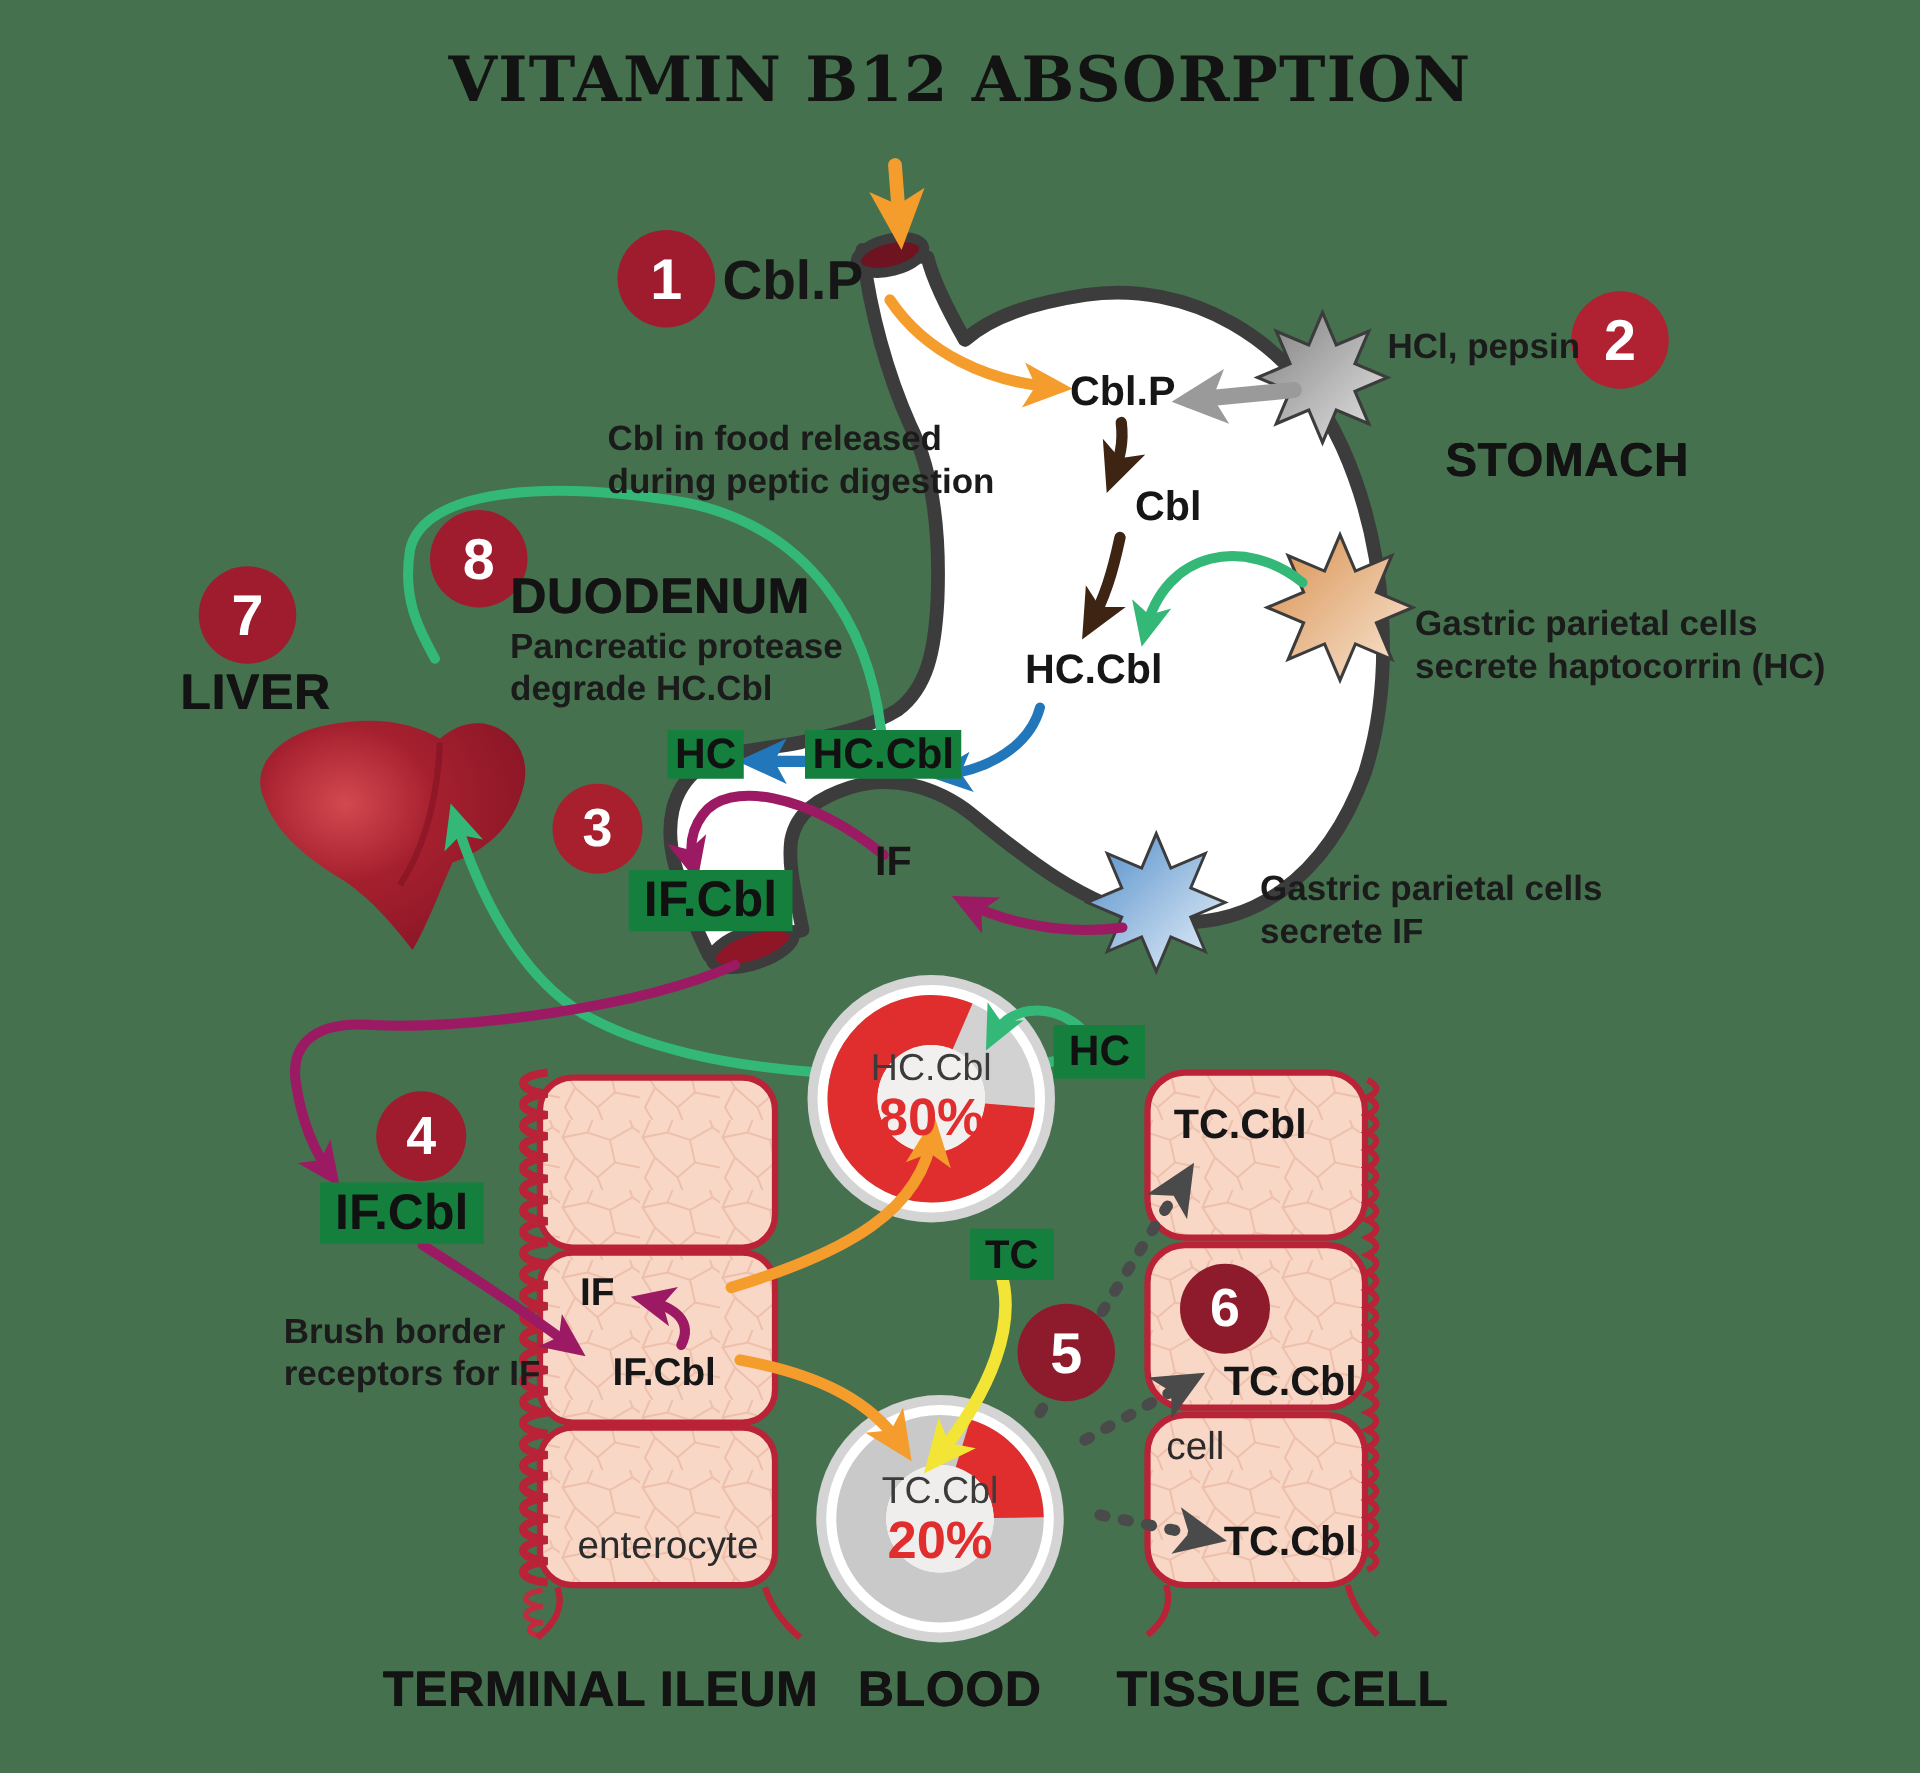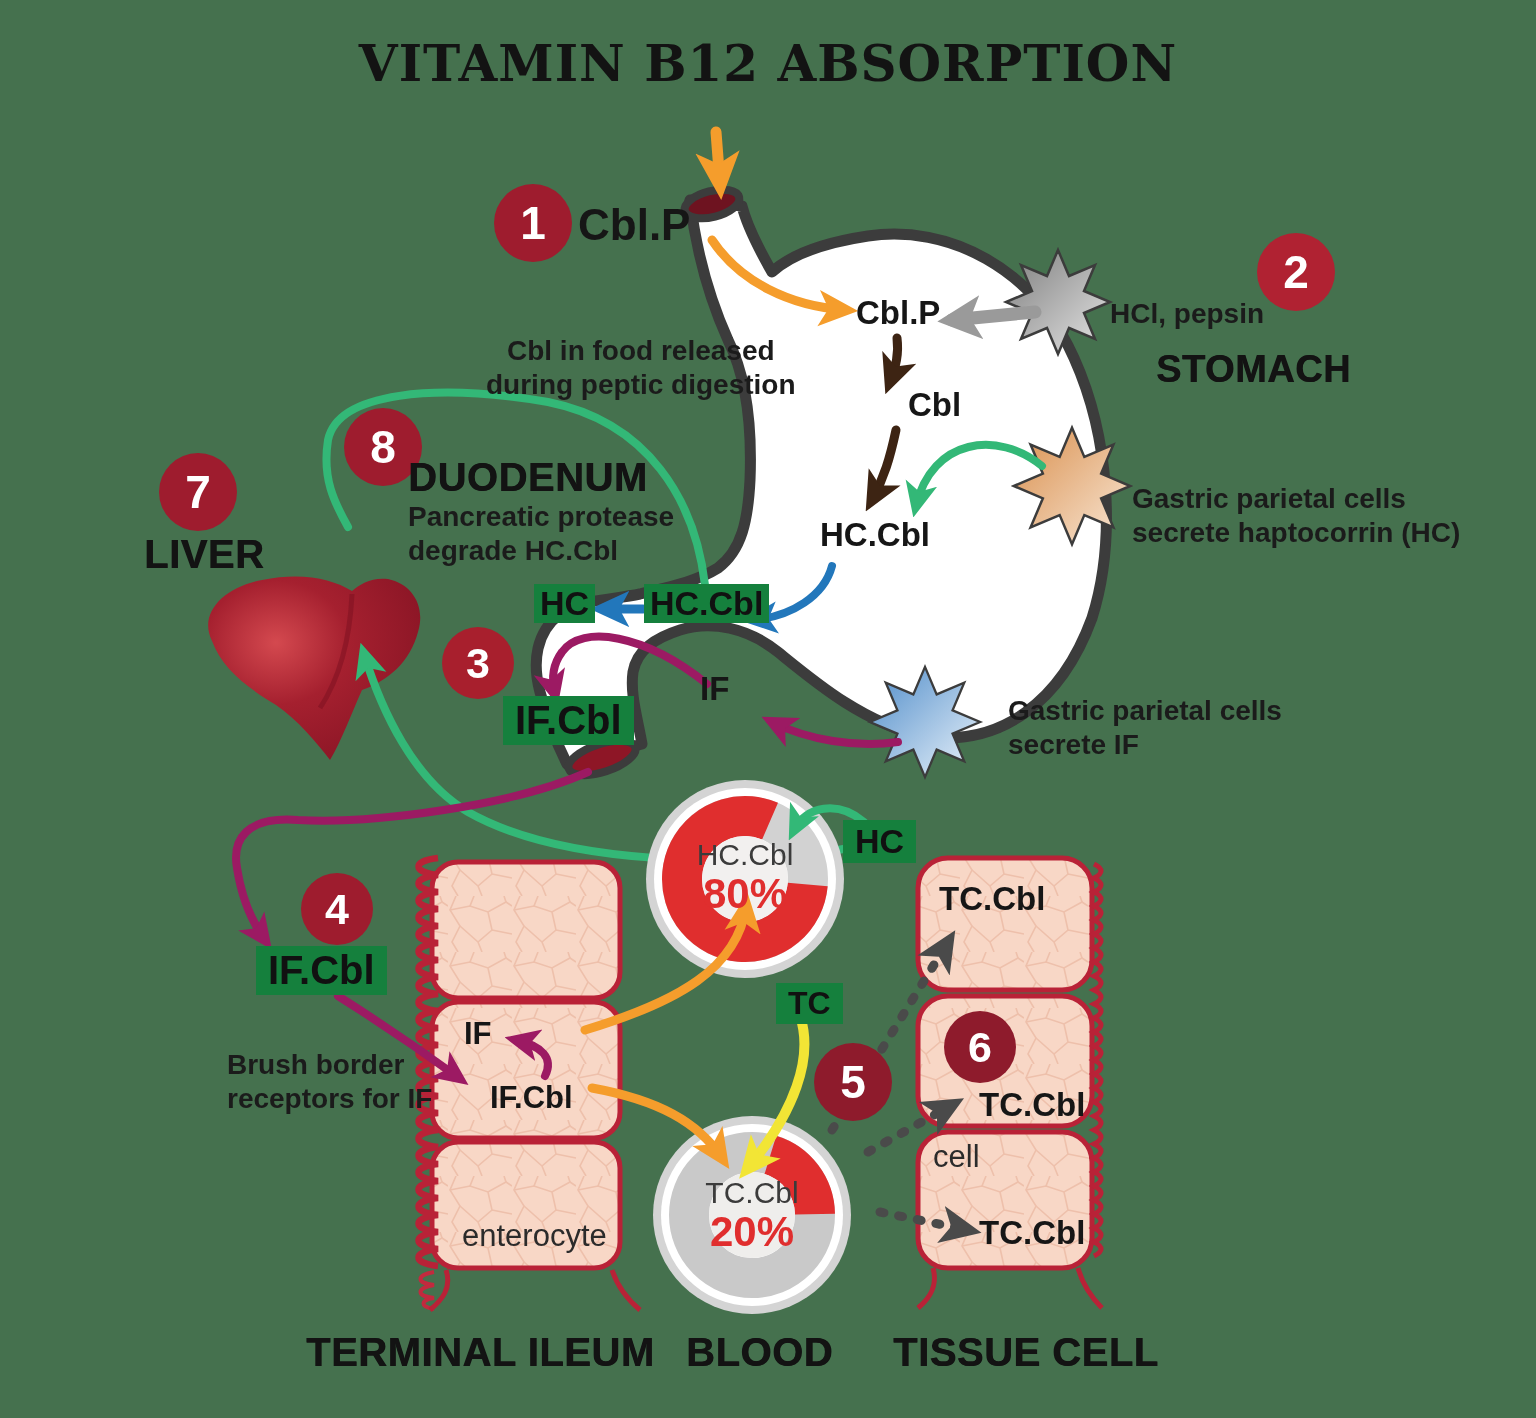--- a/index.html
+++ b/index.html
@@ -211,24 +211,24 @@
       <span>6</span>
     </div>
 <div class="num d78" style="left:159px;top:453px;">
       <span>7</span>
     </div>
 <div class="num d78" style="left:344px;top:408px;">
       <span>8</span>
     </div>
 
 <div class="lbl" style="left:578px;top:200px;font-size:44px;">Cbl.P</div>
-<div class="note" style="left:486px;top:334px;text-align:center;">Cbl in food released
+<div class="note" style="left:486px;top:334px;">Cbl in food released
 during peptic digestion</div>
 
-<div class="note" style="left:1110px;top:260px;margin-top:37px;">HCl, pepsin</div>
+<div class="note" style="left:1110px;top:260px;">HCl, pepsin</div>
 <div class="region" style="left:1156px;top:348px;font-size:38px;">STOMACH</div>
 <div class="lbl" style="left:856px;top:294px;font-size:33px;">Cbl.P</div>
 <div class="lbl" style="left:908px;top:386px;font-size:33px;">Cbl</div>
 <div class="lbl" style="left:820px;top:516px;font-size:33px;">HC.Cbl</div>
 <div class="lbl" style="left:700px;top:670px;font-size:33px;">IF</div>
 <div class="note" style="left:1132px;top:482px;">Gastric parietal cells
 secrete haptocorrin (HC)</div>
 <div class="note" style="left:1008px;top:694px;">Gastric parietal cells
 secrete IF</div>
 

